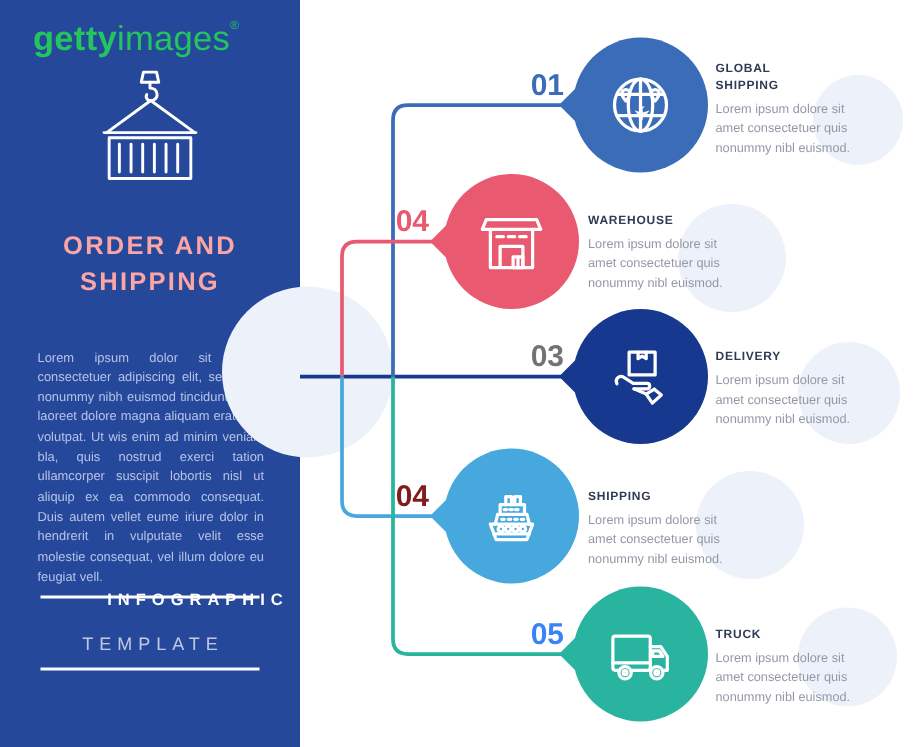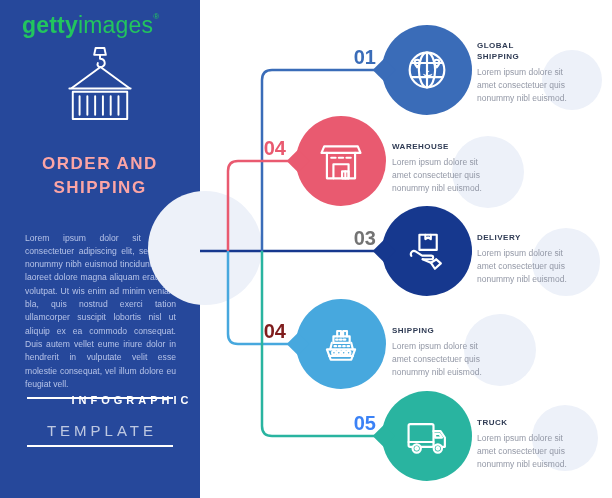--- a/index.html
+++ b/index.html
@@ -12,21 +12,21 @@
   .logo .reg{font-size:8px;vertical-align:14px;}
   .crane-icon{position:absolute;left:50%;top:45px;transform:translateX(-50%);}
   .side-title{position:absolute;left:0;top:152px;width:200px;text-align:center;color:#fca5a5;
               font-size:17px;font-weight:700;letter-spacing:1.5px;line-height:24px;}
   .side-par{position:absolute;left:25px;top:223px;width:151px;color:#B6C3E8;font-size:8.6px;
             line-height:13.3px;text-align:justify;}
   .divider{position:absolute;left:27px;width:146px;height:1.5px;background:#fff;}
   .foot1{position:absolute;left:0;top:394px;width:200px;text-align:center;color:#fff;
          font-size:11px;font-weight:700;letter-spacing:4px;text-indent:4px;margin-left:30px;}
   .foot2{position:absolute;left:0;top:422px;width:200px;text-align:center;color:rgba(255,255,255,.7);
-         font-size:15px;letter-spacing:4px;text-indent:4px;}
+         font-size:12px;letter-spacing:4px;text-indent:4px;}
   
   .main{position:absolute;left:200px;top:0;width:412px;height:498px;}
   .deco{position:absolute;border-radius:50%;background:#EDF1F9;z-index:1;}
   .lines{position:absolute;left:0;top:0;z-index:2;}
   .bubble{position:absolute;width:90px;height:90px;border-radius:50%;z-index:3;
           display:flex;align-items:center;justify-content:center;}
   .tail{position:absolute;width:16px;height:16px;left:-6px;top:37px;transform:rotate(45deg);}
   .num{position:absolute;width:40px;text-align:right;font-size:20px;font-weight:700;
        line-height:16px;z-index:3;}
   .tbox{position:absolute;z-index:3;}

